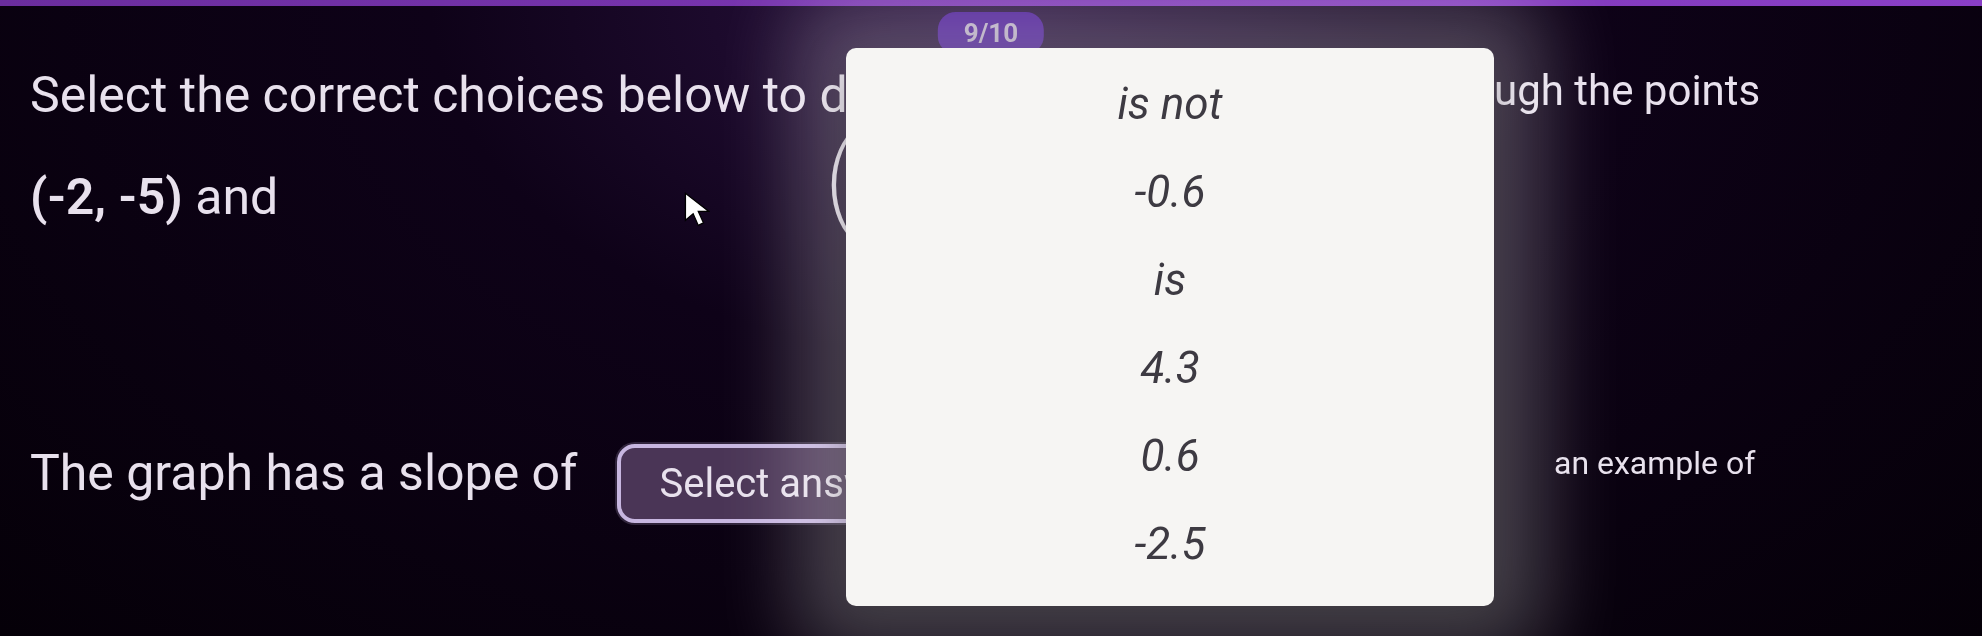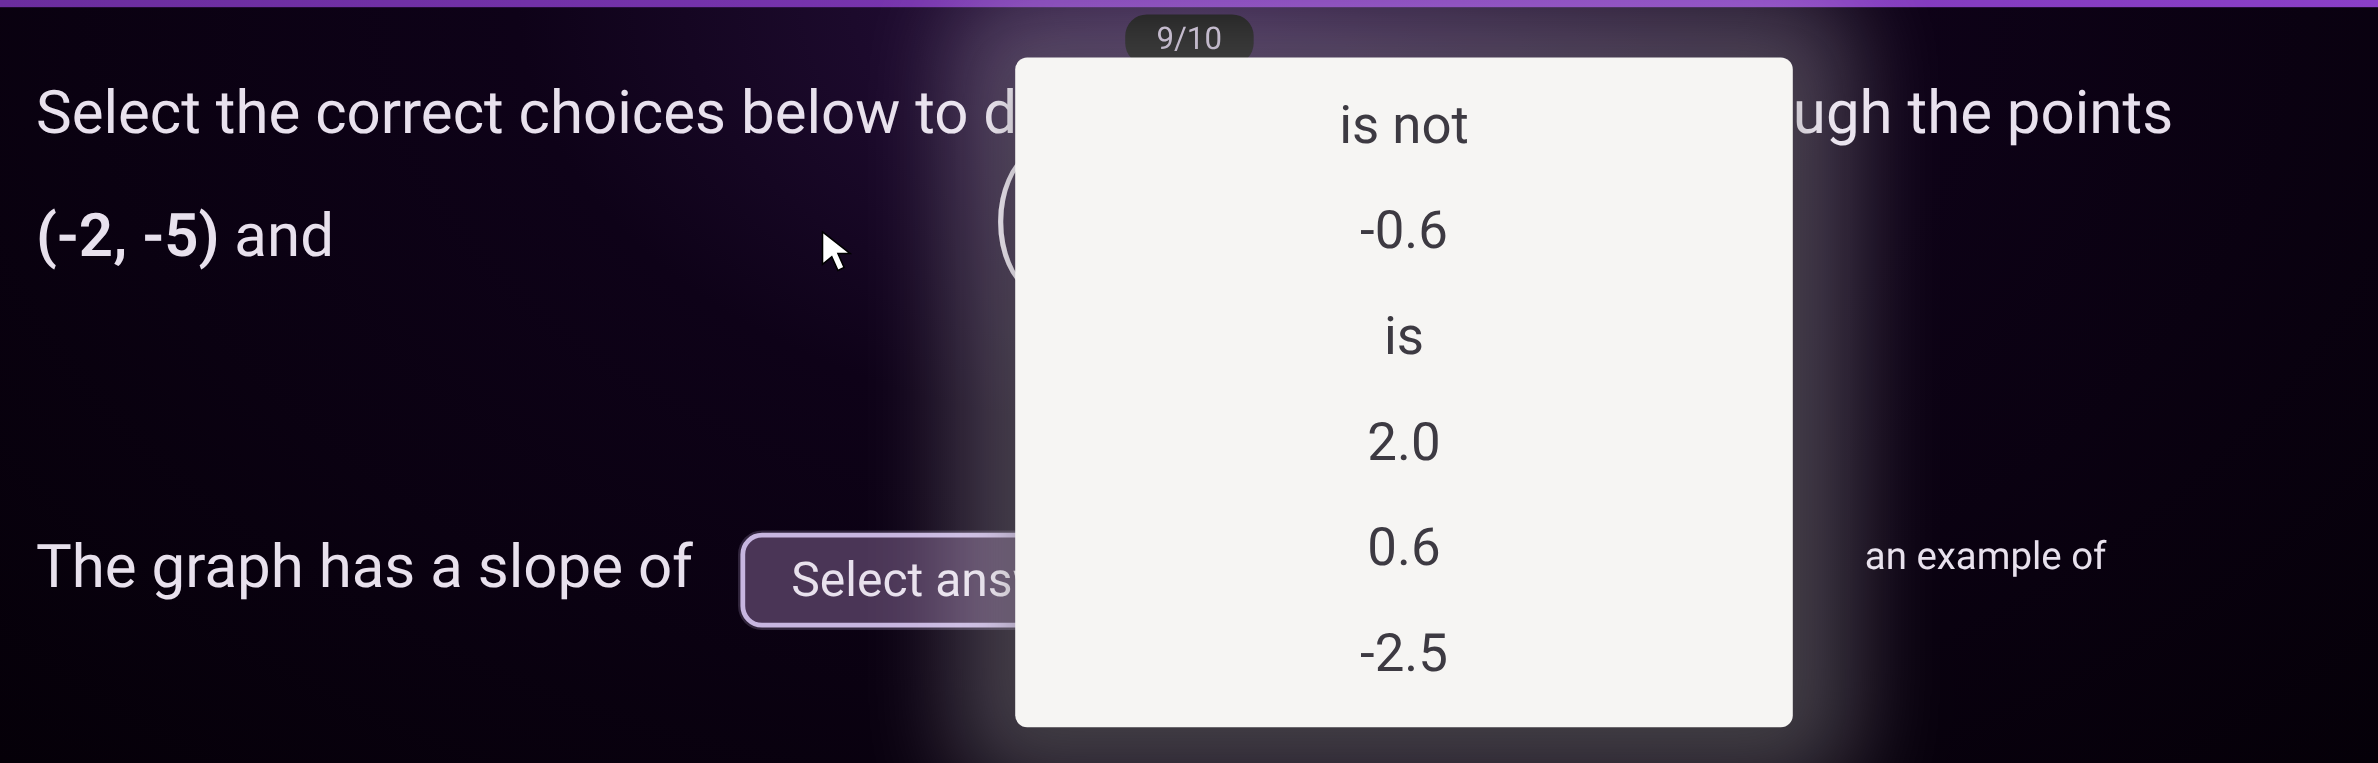--- a/index.html
+++ b/index.html
@@ -15,26 +15,26 @@
 .top-bar {
   width: 100%;
   height: 6px;
   background: linear-gradient(to right, #6b2d9e, #8a3fc7);
 }
 .progress-badge {
   position: absolute;
   top: 12px;
   left: 50%;
   transform: translateX(-50%);
-  background: #000000;
+  background: #4c1d95;
   color: #b9adc4;
   padding: 6px 26px;
   border-radius: 18px;
   font-size: 26px;
-  font-weight: 400;
+  font-weight: 700;
 }
 .content {
   position: relative;
   padding: 60px 30px 0 30px;
 }
 .line1 {
   font-size: 50px;
   font-weight: 400;
   color: #e8e1ed;
   white-space: nowrap;
@@ -80,31 +80,32 @@
   top: 48px;
   left: 846px;
   width: 648px;
   background: #f6f5f3;
   border-radius: 10px;
   box-shadow: 0 0 80px 50px rgba(255,255,255,0.25), 0 14px 40px rgba(0,0,0,0.4);
   padding: 12px 0 18px 0;
   color: #3d3a42;
   font-size: 44px;
   z-index: 20;
+  font-style: italic;
 }
 .dropdown-item {
   text-align: center;
   padding: 18px 0;
   cursor: pointer;
 }
 .line3-right-fragment {
   position: absolute;
   left: 1494px;
   top: 60px;
-  font-size: 50px;
+  font-size: 42px;
   white-space: nowrap;
 }
 .line3-right-fragment2 {
   position: absolute;
   left: 1554px;
   top: 438px;
   font-size: 32px;
   white-space: nowrap;
 }
 .line4 {
@@ -162,20 +163,20 @@
   <div class="line3-right-fragment2">an example of</div>
 
   <div class="line4">direct variation.</div>
 
 </div>
 
 <div class="dropdown">
   <div class="dropdown-item">is not</div>
   <div class="dropdown-item">-0.6</div>
   <div class="dropdown-item">is</div>
-  <div class="dropdown-item">2.0</div>
+  <div class="dropdown-item">4.3</div>
   <div class="dropdown-item">0.6</div>
   <div class="dropdown-item">-2.5</div>
 </div>
 
 <svg class="cursor-arrow" viewBox="0 0 20 28">
   <path d="M1 1 L1 22 L7 17 L11 26 L15 24 L11 15 L19 15 Z" fill="#ffffff" stroke="#000000" stroke-width="1"></path>
 </svg>
 
 </body></html>

